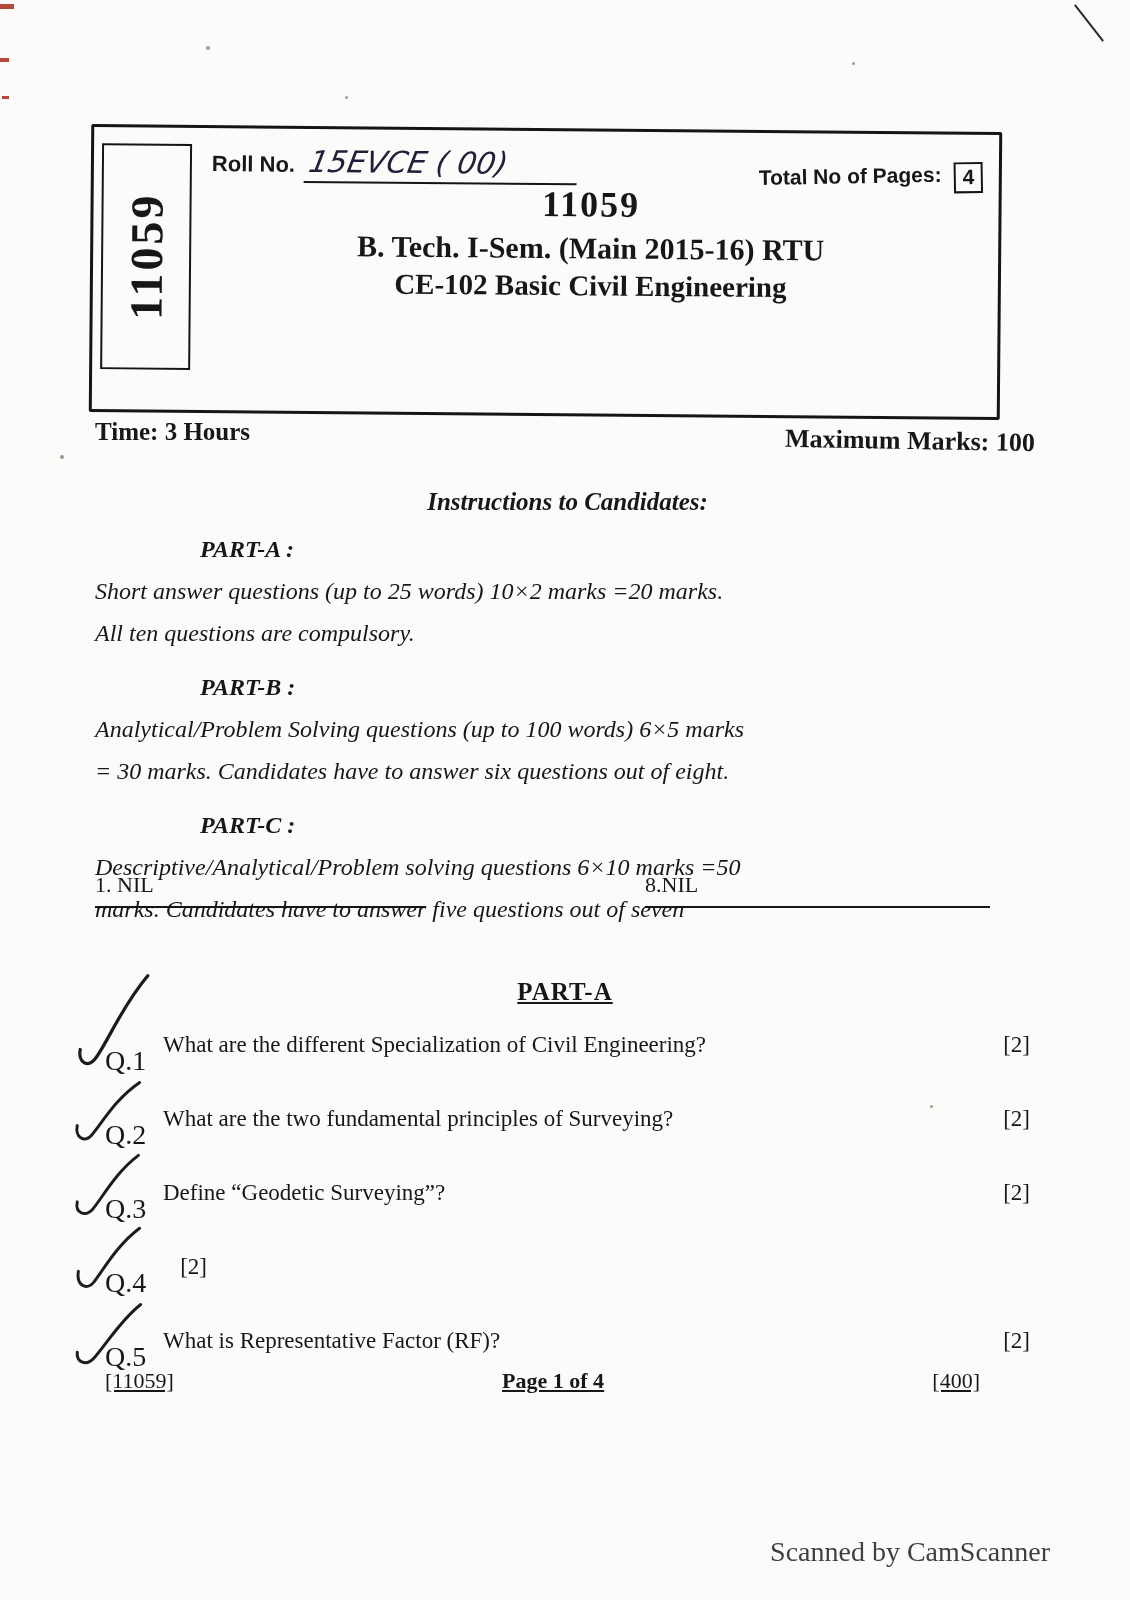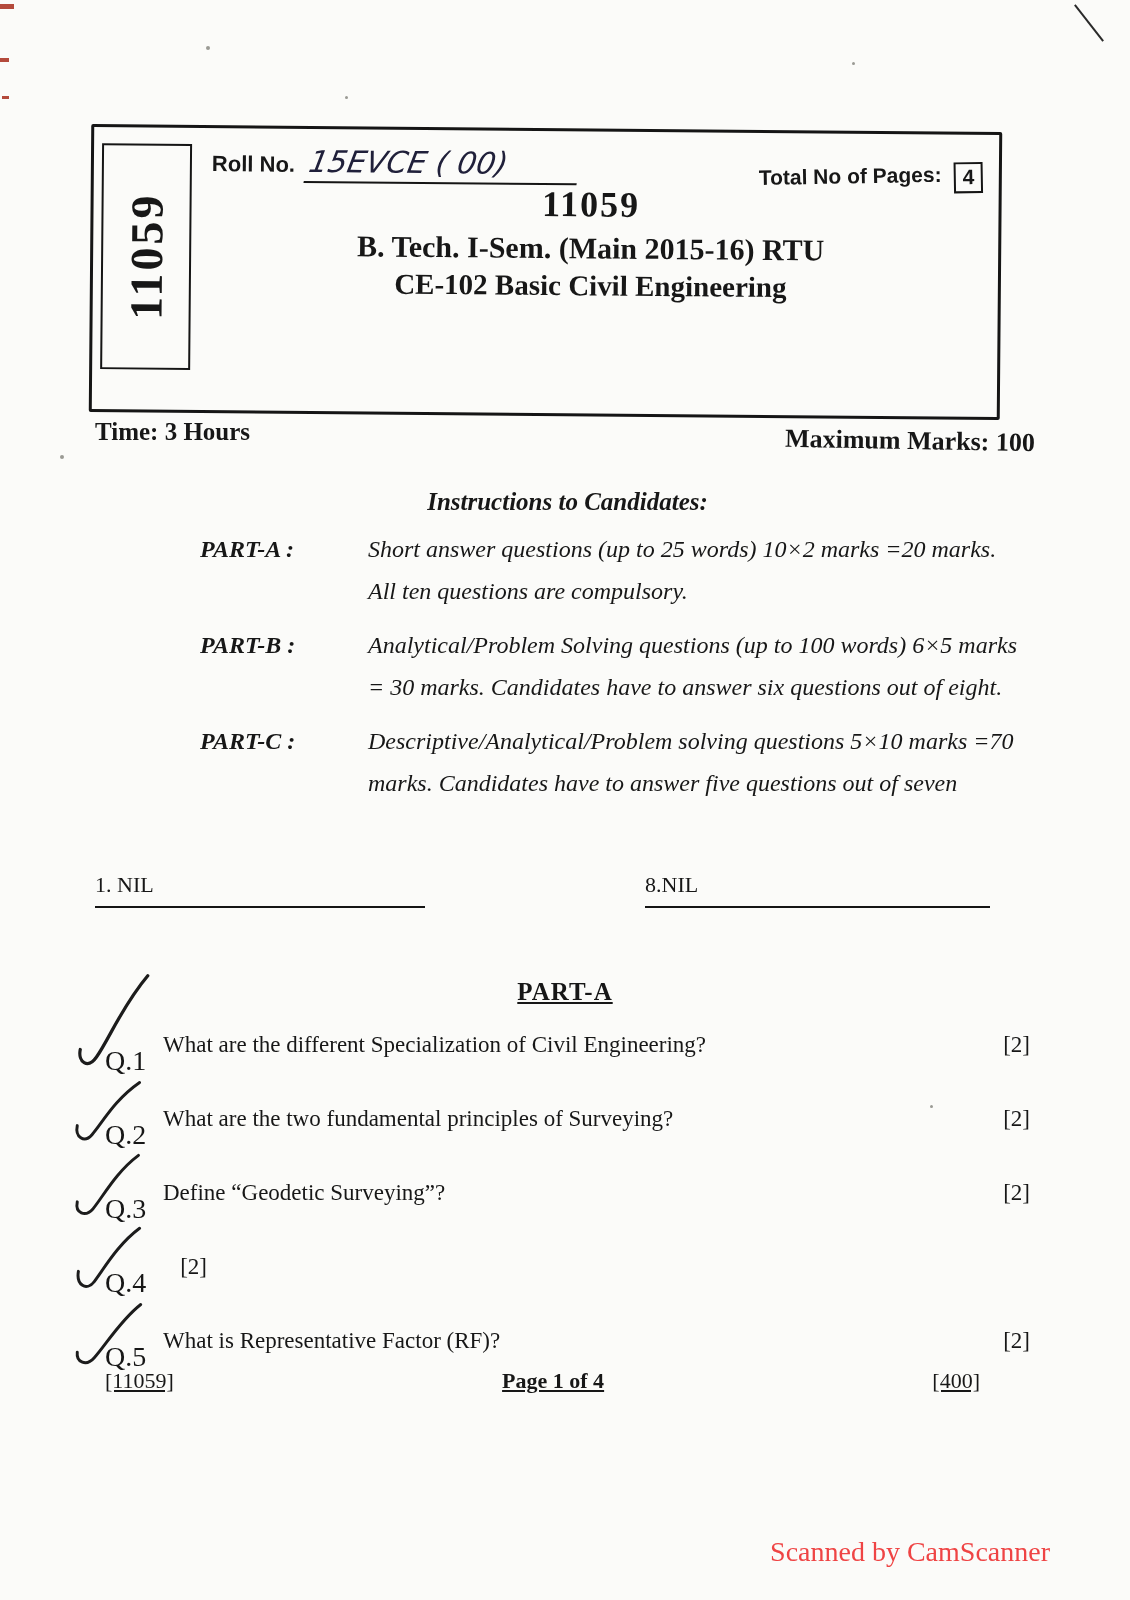--- a/index.html
+++ b/index.html
@@ -61,21 +61,21 @@
   .meta-row{
     position:absolute;left:95px;right:95px;top:418px;
     display:flex;justify-content:space-between;align-items:flex-start;
   }
   .time{font-size:25px;font-weight:bold;}
   .max-marks{font-size:26px;font-weight:bold;transform:rotate(1deg);margin-top:8px;}
 
   
   .instructions{position:absolute;left:95px;right:90px;top:488px;}
   .instr-heading{font-style:italic;font-weight:600;font-size:25px;text-align:center;}
-  .part-row{display:flex;margin-top:12px;}
+  .part-row{display:flex;margin-top:12px;flex-direction:column;}
   .part-label{
     width:168px;margin-left:105px;flex:none;
     font-style:italic;font-weight:bold;font-size:24px;line-height:42px;
   }
   .part-text{
     flex:1;max-width:650px;
     font-style:italic;font-size:24px;line-height:42px;
   }
 
   
@@ -109,21 +109,21 @@
   
   .footer{
     position:absolute;left:105px;right:150px;top:1368px;
     display:flex;justify-content:space-between;align-items:baseline;text-decoration:underline;
   }
   .footer span{font-size:22px;}
   .footer .f-center{font-size:22px;font-weight:600;}
 
   .scanner-credit{
     position:absolute;right:80px;bottom:32px;
-    font-size:28px;color:#ef4444;font-family:"Liberation Serif", serif;
+    font-size:28px;color:#404040;font-family:"Liberation Serif", serif;
   }
 </style>
 </head>
 <body>
 
 <div class="page">
 
   <div class="artifact red-mark" style="left:0;top:4px;width:14px;height:5px;"></div>
   <div class="artifact red-mark" style="left:0;top:58px;width:9px;height:4px;"></div>
   <div class="artifact red-mark" style="left:2px;top:96px;width:7px;height:3px;"></div>
@@ -166,21 +166,21 @@
       <div class="part-text">Short answer questions (up to 25 words) 10×2 marks =20 marks. All ten questions are compulsory.</div>
     </div>
 
     <div class="part-row">
       <div class="part-label">PART-B :</div>
       <div class="part-text">Analytical/Problem Solving questions (up to 100 words) 6×5 marks = 30 marks. Candidates have to answer six questions out of eight.</div>
     </div>
 
     <div class="part-row">
       <div class="part-label">PART-C :</div>
-      <div class="part-text">Descriptive/Analytical/Problem solving questions 5×10 marks =70 marks. Candidates have to answer five questions out of seven</div>
+      <div class="part-text">Descriptive/Analytical/Problem solving questions 6×10 marks =50 marks. Candidates have to answer five questions out of seven</div>
     </div>
   </div>
 
   <div class="nil-row">
     <span class="nil nil-1">1. NIL</span>
     <span class="nil nil-2">8.NIL</span>
   </div>
 
   <div class="section-title">PART-A</div>
 

